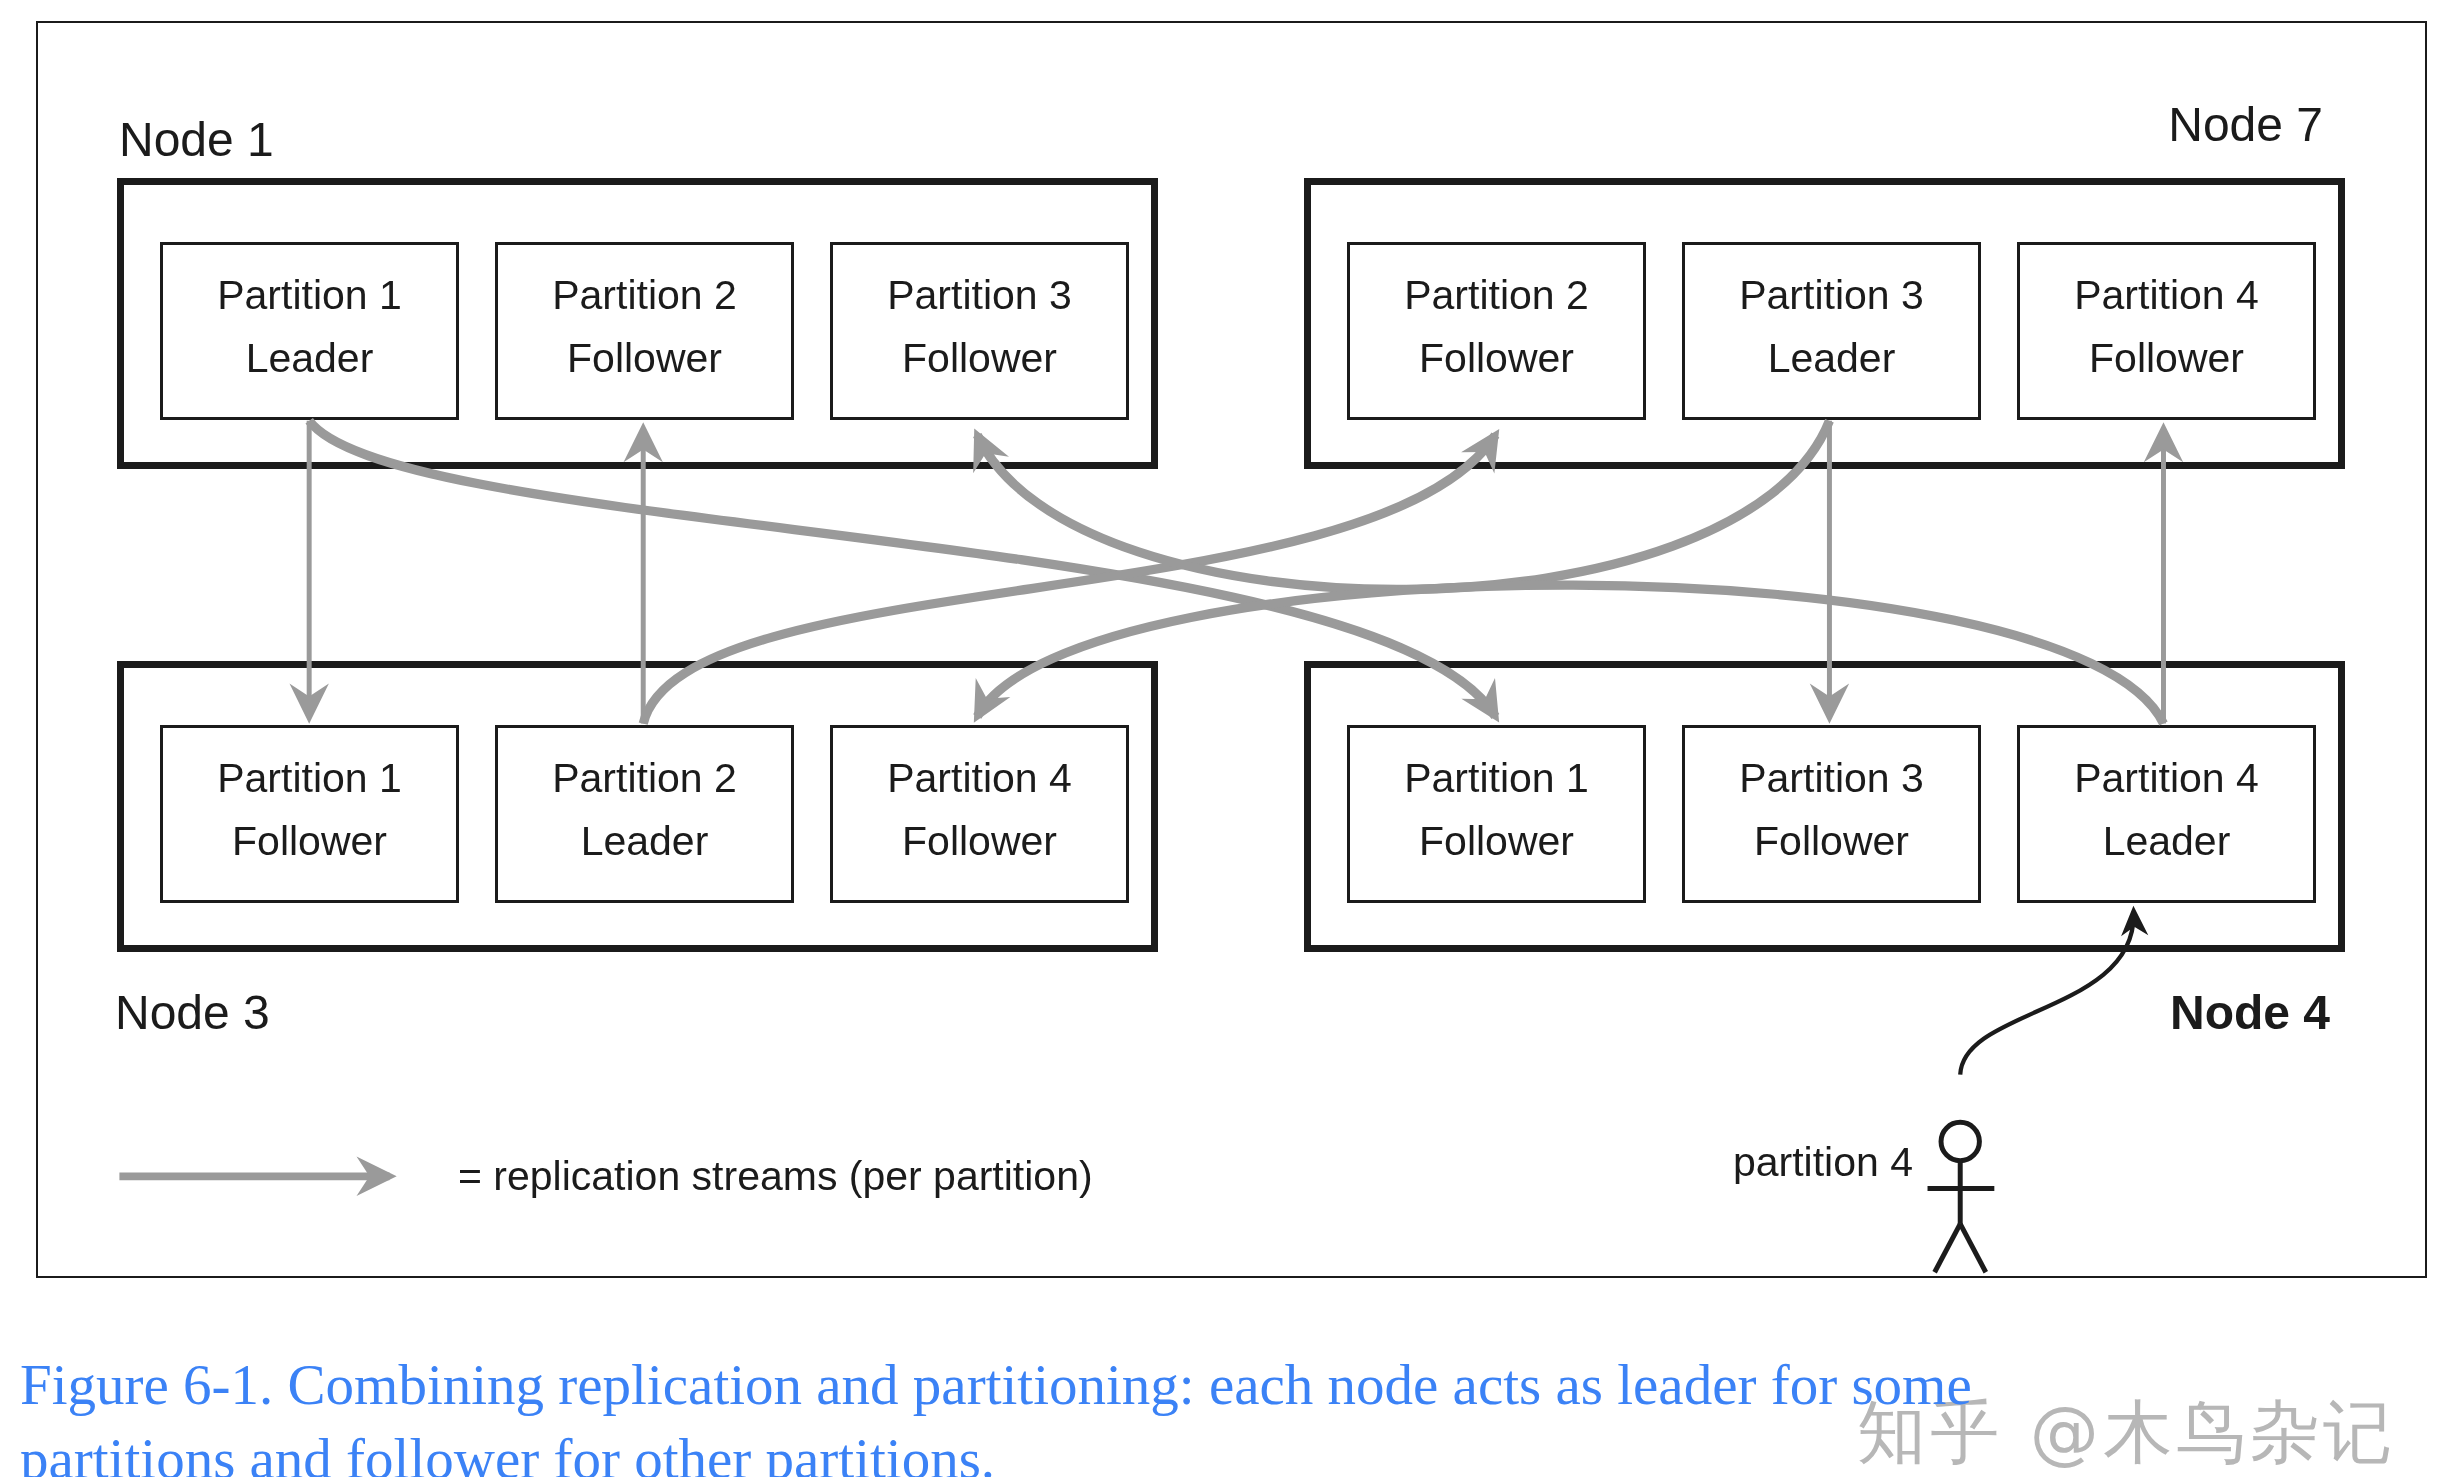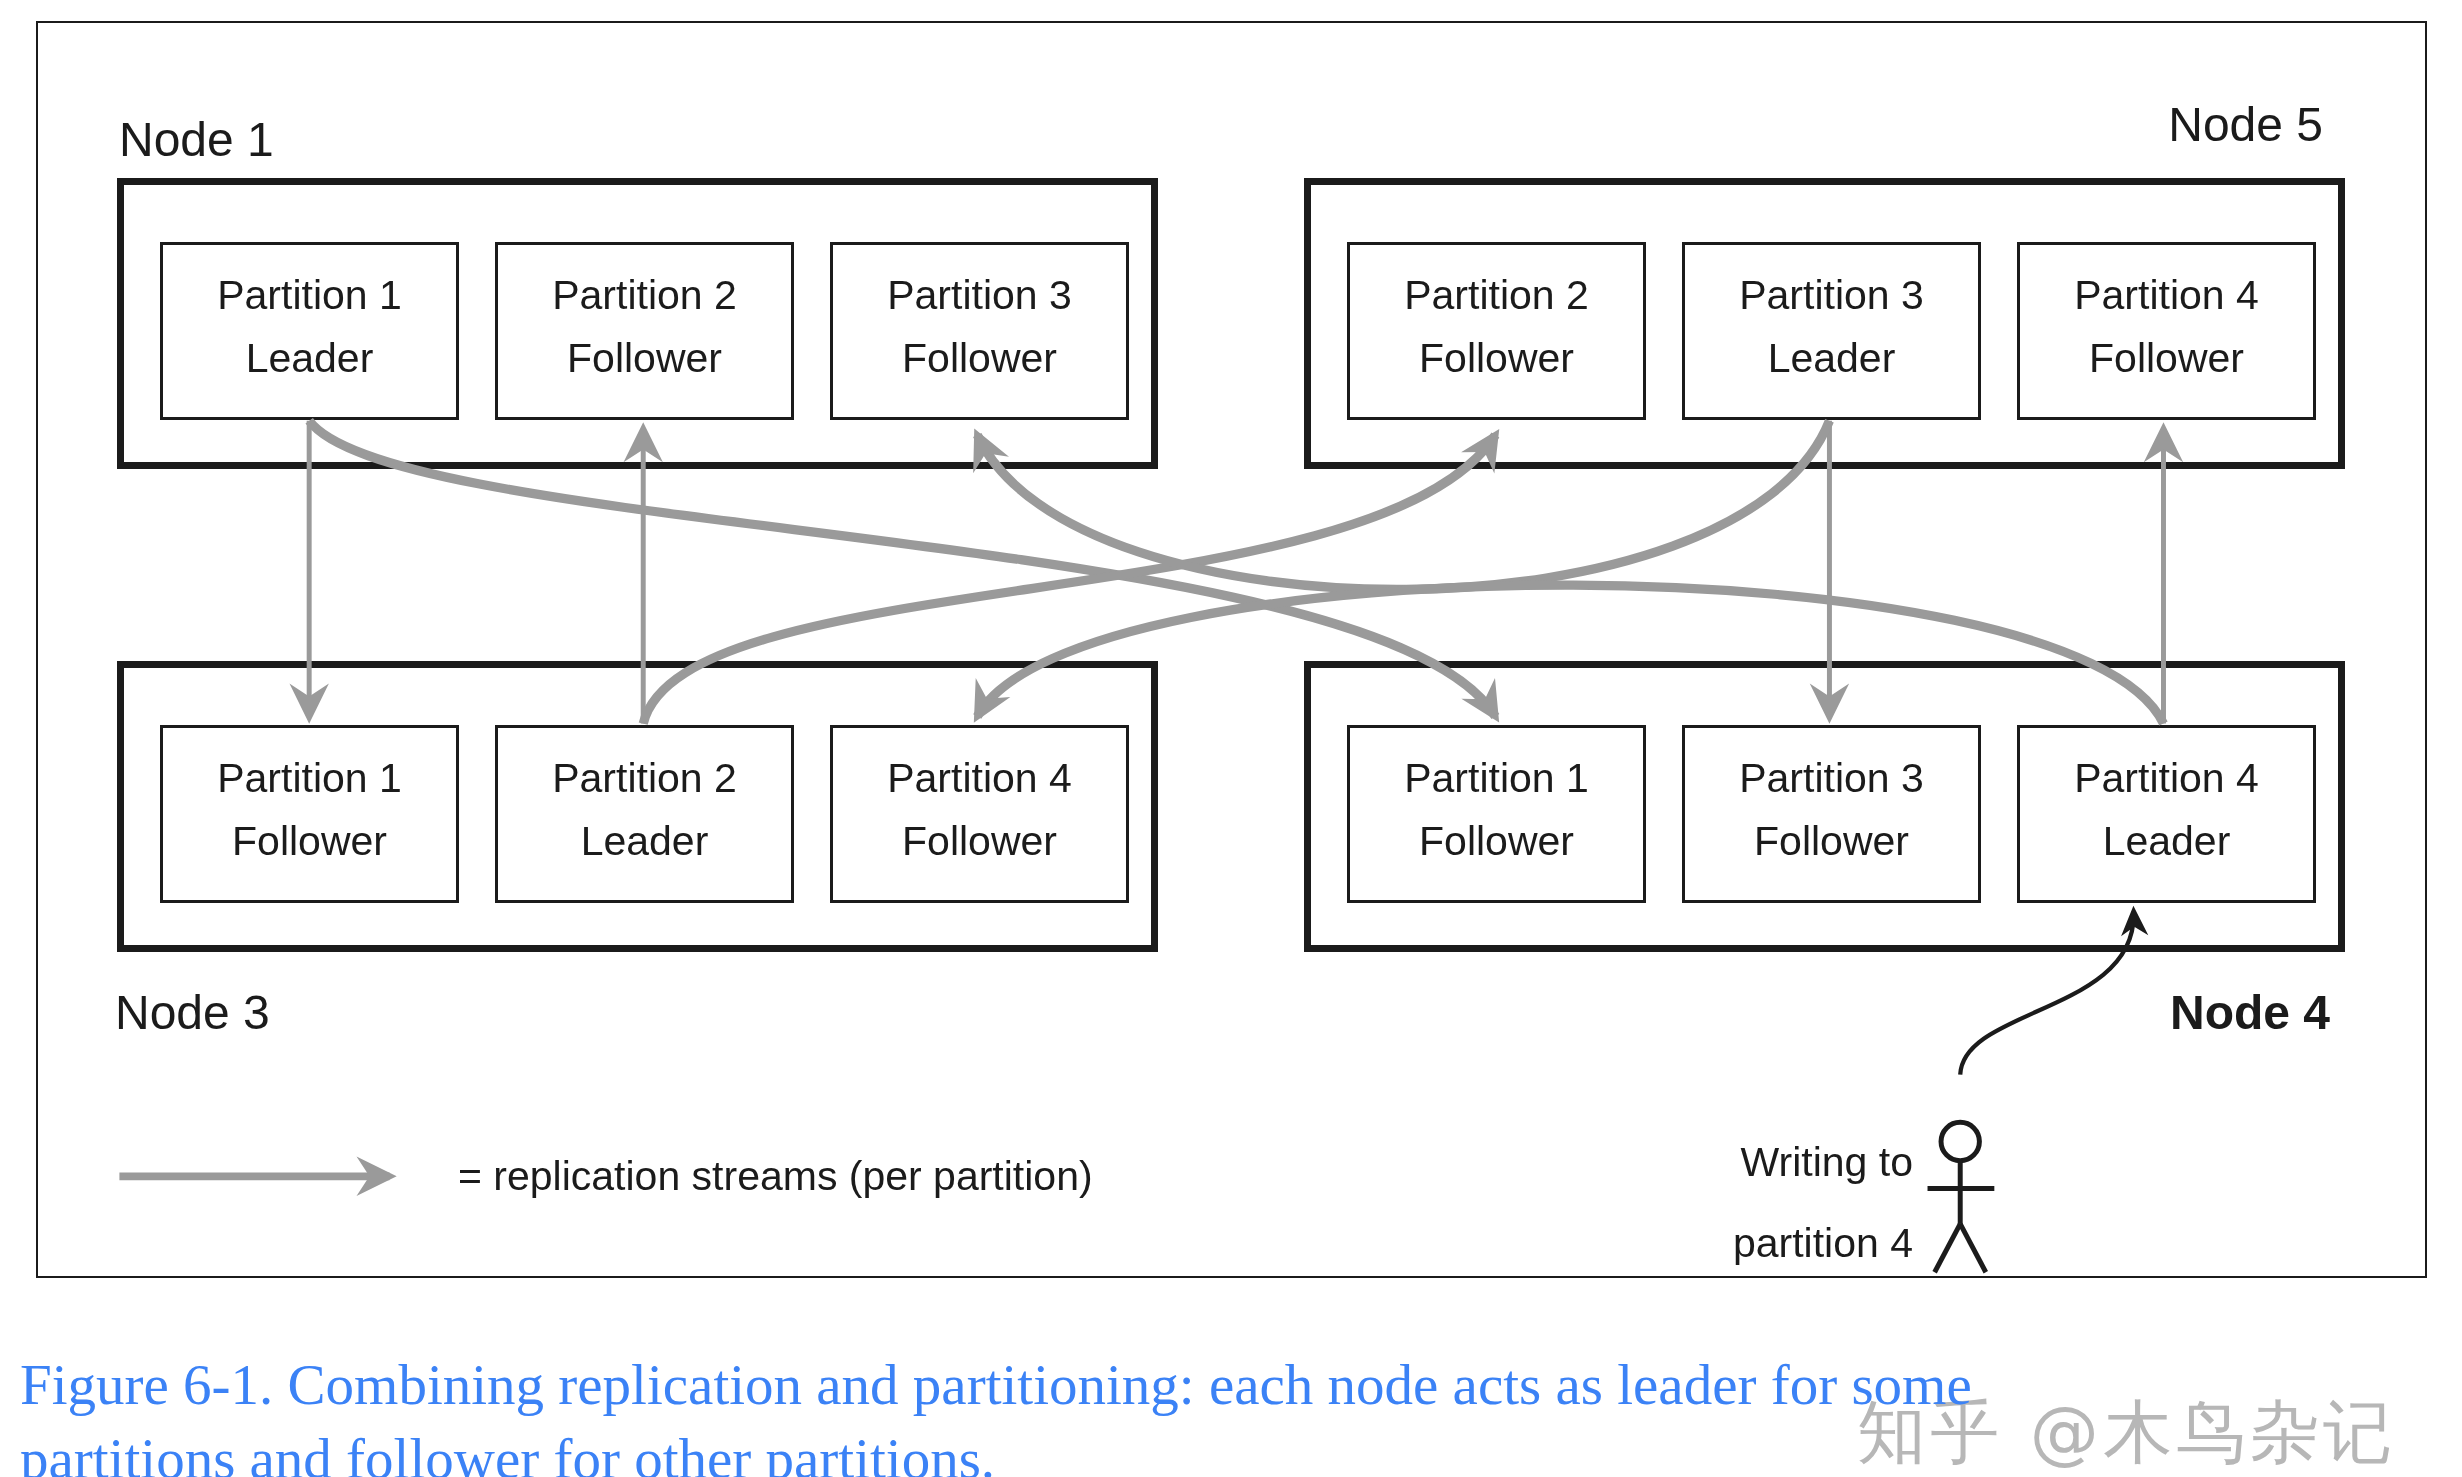--- a/index.html
+++ b/index.html
@@ -49,21 +49,21 @@
     font-family:"DejaVu Sans", sans-serif;
     margin-top:48px;
   }
 </style>
 </head>
 <body>
 
 <div class="frame"></div>
 
 <div class="node-label" style="left:119px;top:112px;">Node 1</div>
-<div class="node-label" style="right:139px;top:97px;">Node 5</div>
+<div class="node-label" style="right:139px;top:97px;">Node 7</div>
 <div class="node-label" style="left:115px;top:985px;">Node 3</div>
 <div class="node-label" style="right:132px;top:985px;font-weight:bold;">Node 4</div>
 
 <div class="node" style="left:117px;top:178px;">
   <div class="partition">
     <div>Partition 1</div>
     <div>Leader</div>
   </div>
   <div class="partition">
     <div>Partition 2</div>
@@ -148,21 +148,20 @@
     <line x1="2758" y1="1633" x2="2758" y2="1722"></line>
     <line x1="2712" y1="1672" x2="2806" y2="1672"></line>
     <line x1="2758" y1="1722" x2="2722" y2="1790"></line>
     <line x1="2758" y1="1722" x2="2794" y2="1790"></line>
   </g>
 </svg>
 
 <div class="legend-label">= replication streams (per partition)</div>
 
 <div class="writing-annotation">
-  <div>Writing to</div>
   <div>partition 4</div>
 </div>
 
 <div class="watermark">知乎 @木鸟杂记</div>
 
 <div class="caption">
   <div>Figure 6-1. Combining replication and partitioning: each node acts as leader for some</div>
   <div>partitions and follower for other partitions.</div>
 </div>
 

